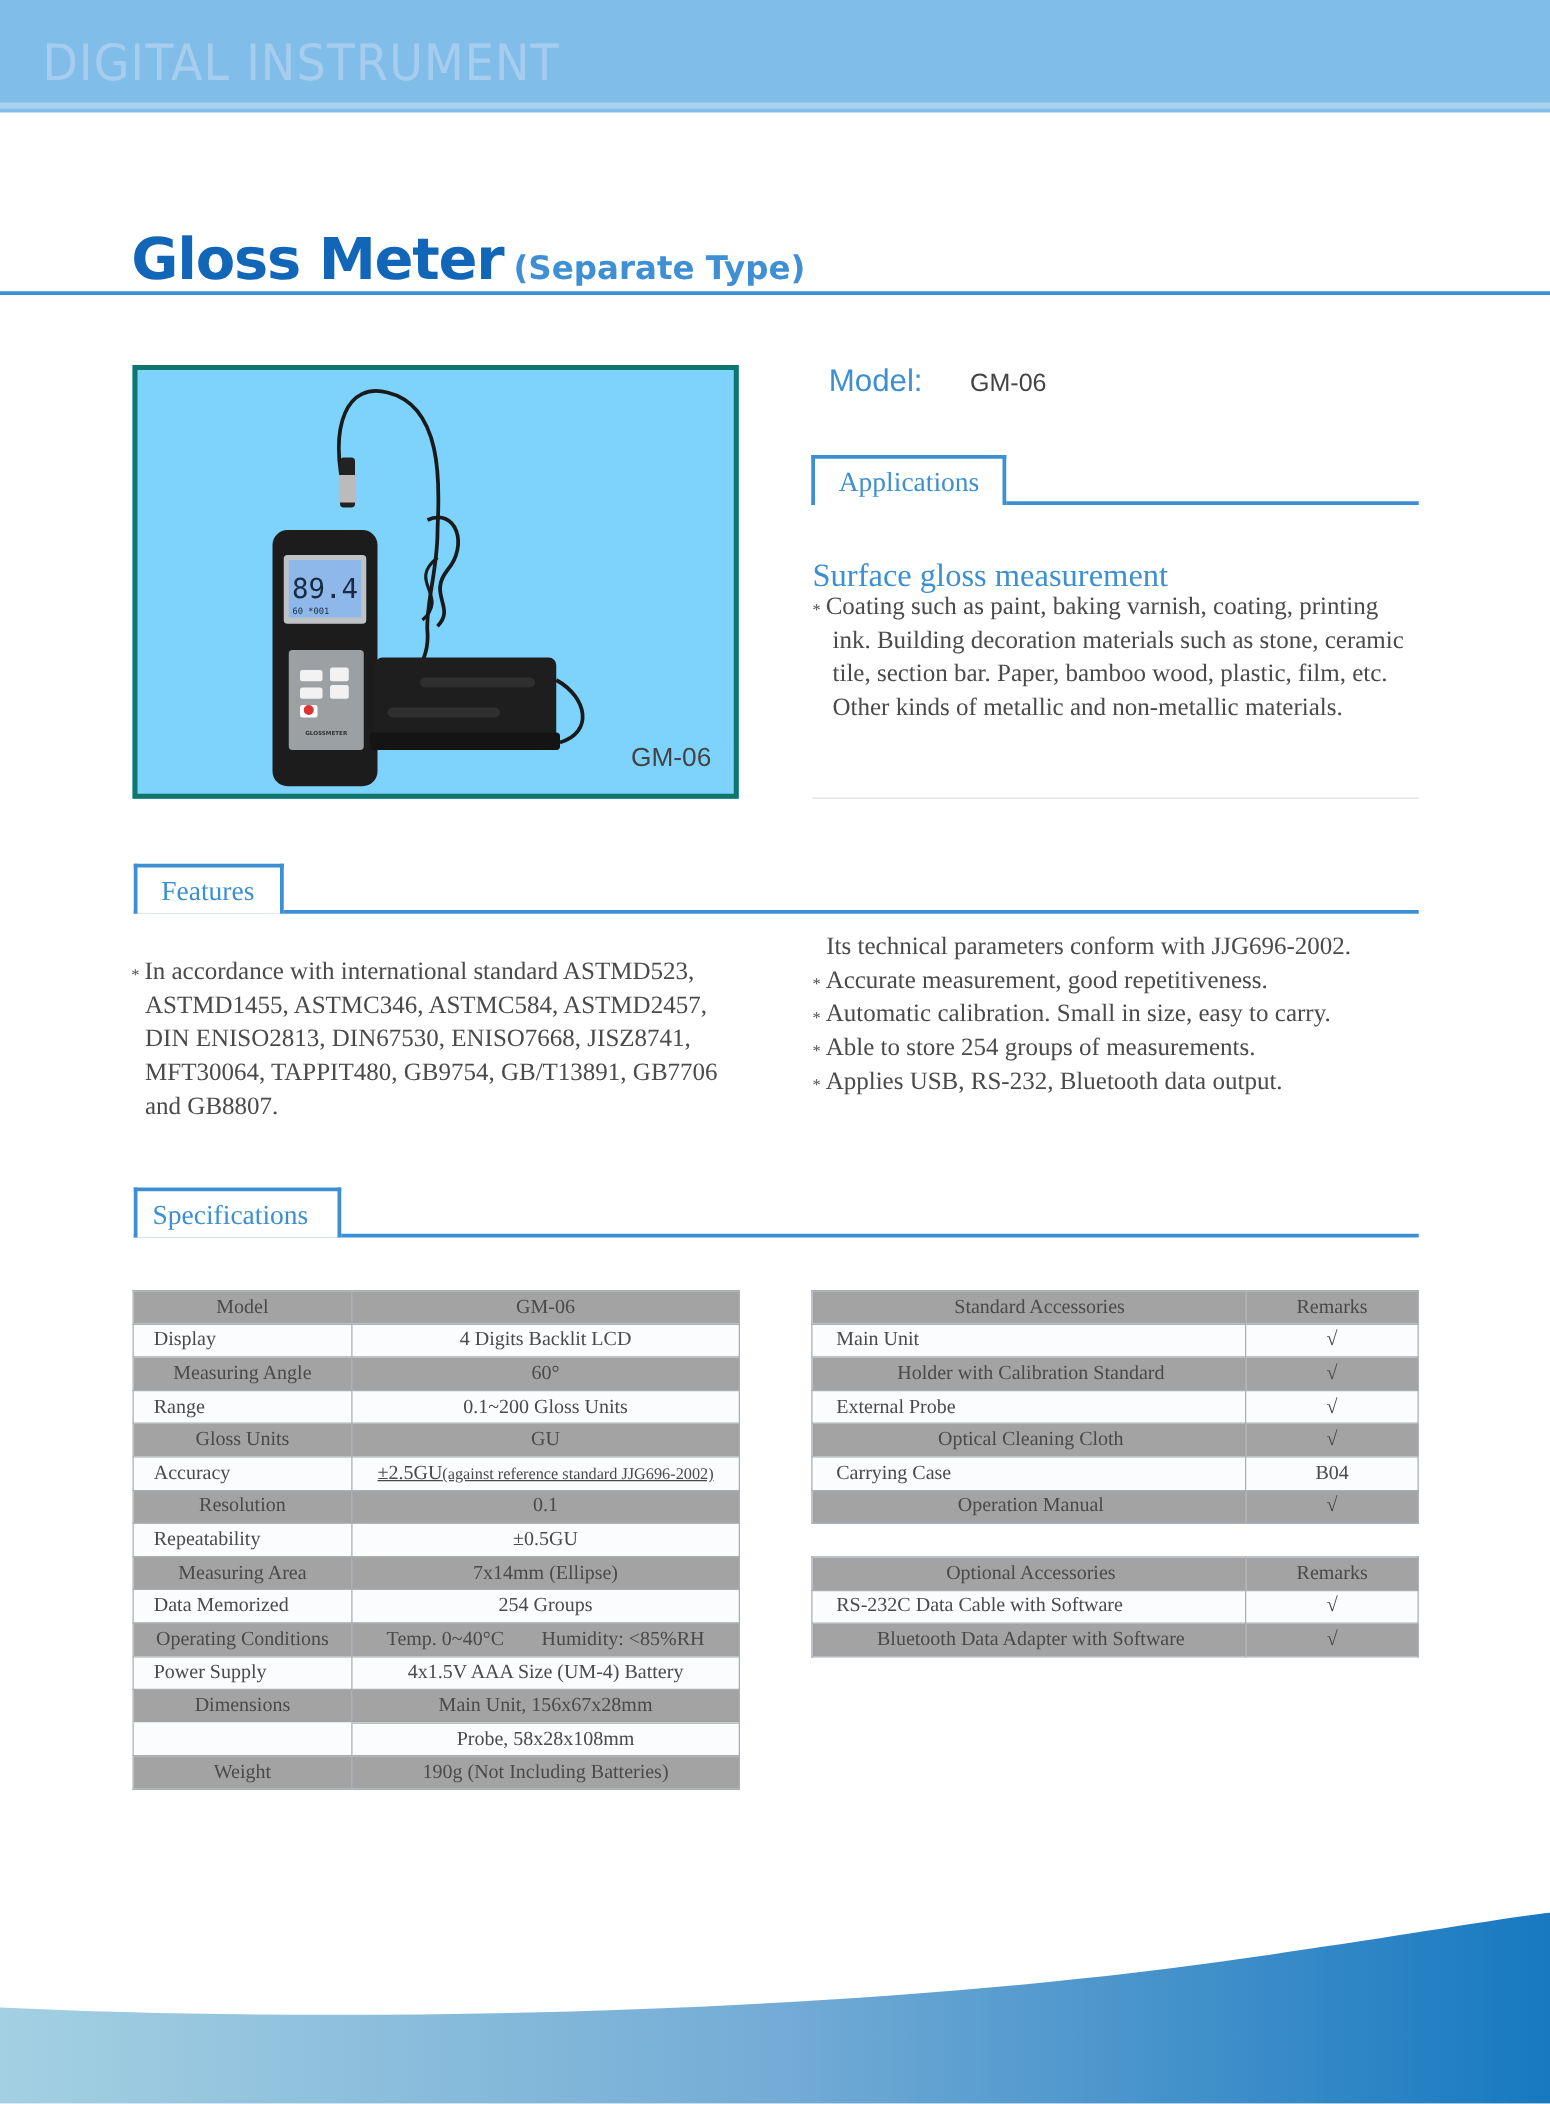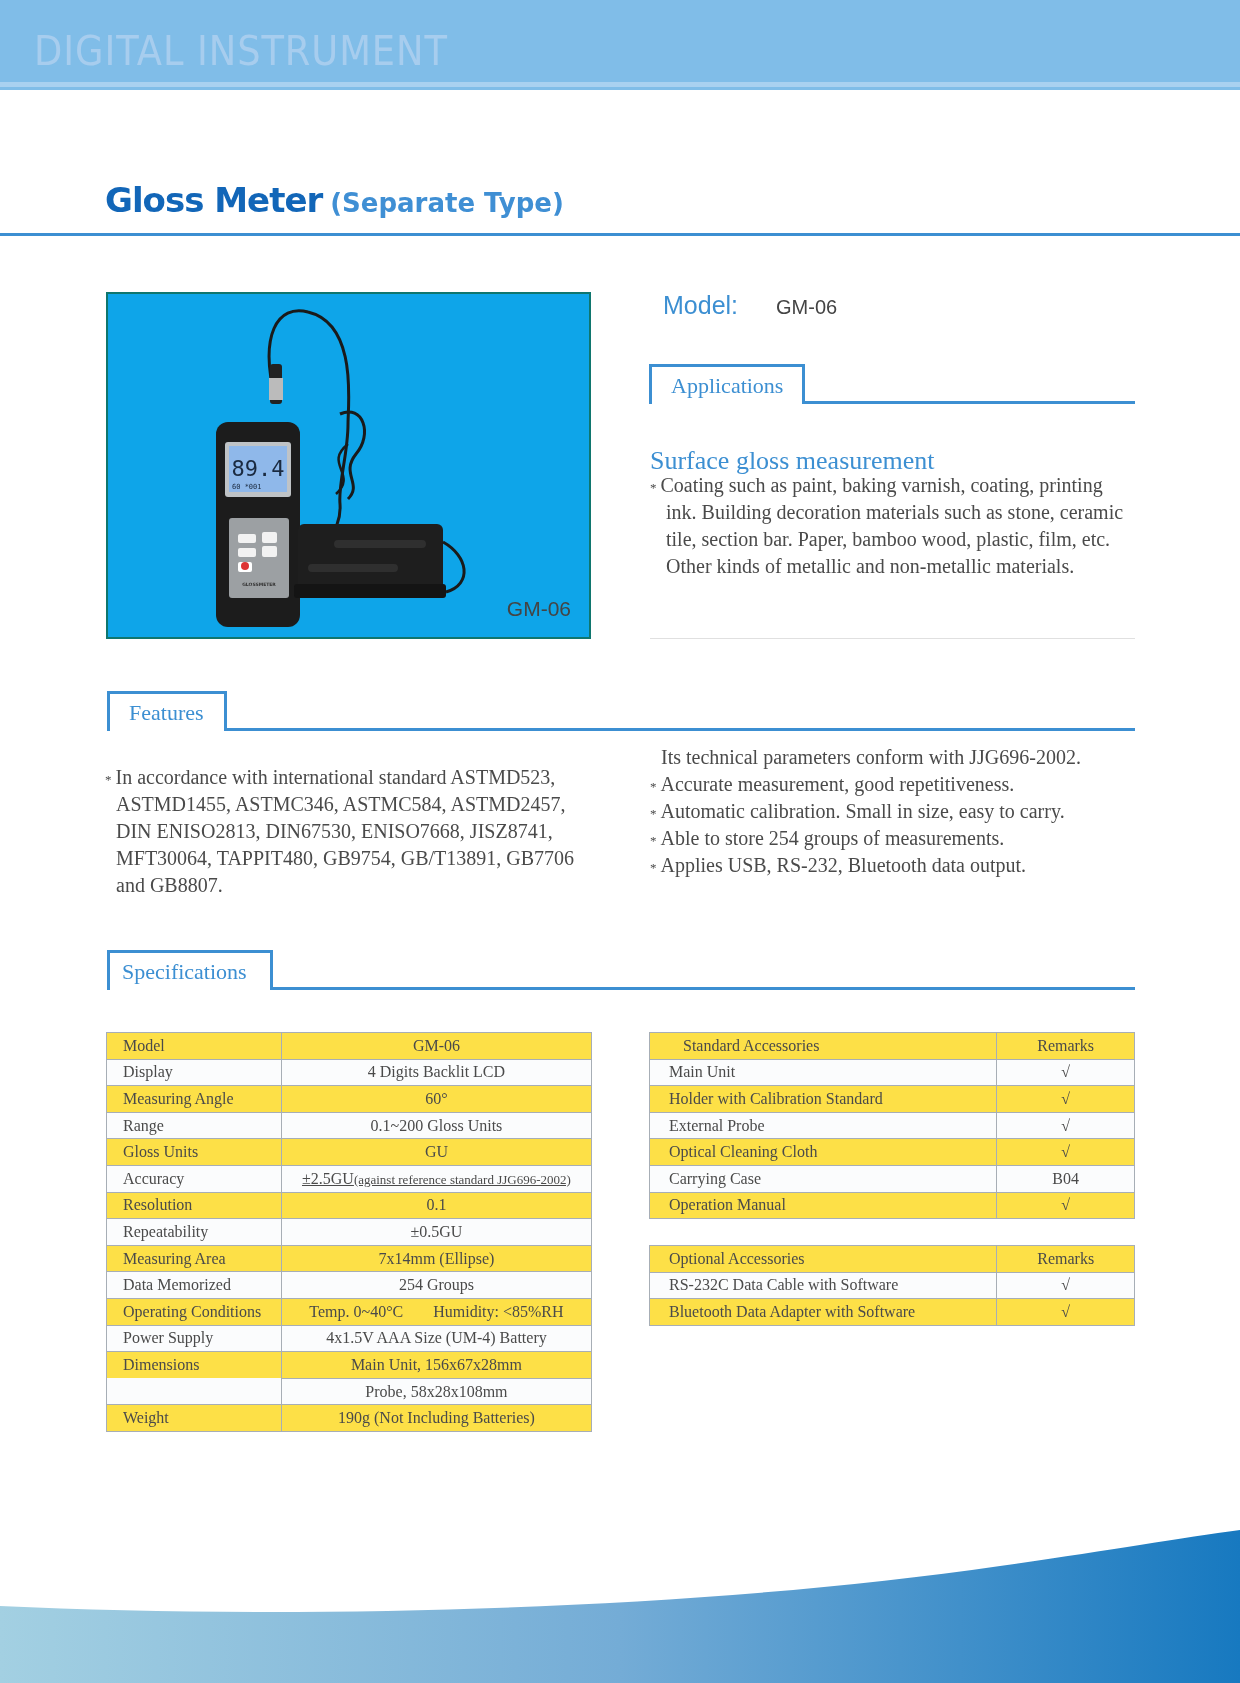--- a/index.html
+++ b/index.html
@@ -1,44 +1,44 @@
 <!DOCTYPE html>
 <html><head>
 <meta charset="utf-8">
 <style>
   * { box-sizing: border-box; margin: 0; padding: 0; }
   body { width: 1240px; height: 1683px; position: relative; background: #ffffff; overflow: hidden; font-family: "Liberation Serif", serif; color: #4a4a4a; }
   .topband { position: absolute; left: 0; top: 0; width: 1240px; height: 90px; background: #80bde8; }
   .topband .stripe { position: absolute; left: 0; top: 82px; width: 1240px; height: 5px; background: #a9d1f0; }
   .topband .brand { position: absolute; left: 34px; top: 28px; font-family: "DejaVu Sans", sans-serif; font-size: 40px; letter-spacing: 1px; color: #a7cdee; font-weight: normal; transform: scaleX(0.92); transform-origin: left; }
   .title { position: absolute; left: 105px; top: 180px; font-family: "DejaVu Sans", sans-serif; color: #1266b8; }
-  .title .main { font-size: 34px; font-weight: bold; letter-spacing: -1px; }
+  .title .main { font-size: 46px; font-weight: bold; letter-spacing: -1px; }
   .title .sub { font-size: 26px; font-weight: bold; color: #3f8fd4; margin-left: 8px; }
   .title-rule { position: absolute; left: 0; top: 233px; width: 1240px; height: 3px; background: #3c8fd2; }
 
-  .photo { position: absolute; left: 106px; top: 292px; width: 485px; height: 347px; border: 2px solid #0f766e; background: #0ea5e9; }
+  .photo { position: absolute; left: 106px; top: 292px; width: 485px; height: 347px; border: 4px solid #0f766e; background: #7dd3fc; }
   .photo .caption { position: absolute; right: 18px; bottom: 16px; font-family: "Liberation Sans", sans-serif; font-size: 21px; color: #444; }
 
   .model-line { position: absolute; left: 663px; top: 291px; font-family: "Liberation Sans", sans-serif; }
   .model-line .lbl { font-size: 25px; color: #3c8fd2; }
   .model-line .val { font-size: 20px; color: #444; margin-left: 38px; }
 
   .sechead { position: absolute; height: 40px; }
   .sechead .tab { position: absolute; left: 0; top: 0; height: 40px; border: 3px solid #3c8fd2; border-bottom: none; background: #fff; font-size: 22px; color: #3c8fd2; padding: 6px 16px 0 19px; white-space: nowrap; }
   .sechead .line { position: absolute; bottom: 0; height: 3px; background: #3c8fd2; }
 
   .app-title { position: absolute; left: 650px; top: 446px; font-size: 26px; color: #3c8fd2; }
   .para { position: absolute; font-size: 20px; line-height: 27px; color: #4a4a4a; }
   .para .ast { font-size: 13px; vertical-align: top; position: relative; top: 2px; margin-right: 4px; }
   .para .indent { padding-left: 16px; }
   .app-rule { position: absolute; left: 650px; top: 638px; width: 485px; height: 1px; background: #e0e0e0; }
 
   table.spec { position: absolute; border-collapse: collapse; font-size: 16px; color: #4a4a4a; }
   table.spec td { border: 1px solid #a7aeb6; height: 26.6px; padding: 0 16px; white-space: nowrap; }
-  table.spec tr.blue td { background: #fde047; }
+  table.spec tr.blue td { background: #a3a3a3; text-align: center; }
   table.spec tr.white td { background: #fbfcfd; }
   table.spec td.c { text-align: center; }
   .small { font-size: 13px; }
 
   .footer { position: absolute; left: 0; top: 1530px; width: 1240px; height: 153px; }
 </style>
 </head>
 <body>
 
 <div class="topband">

